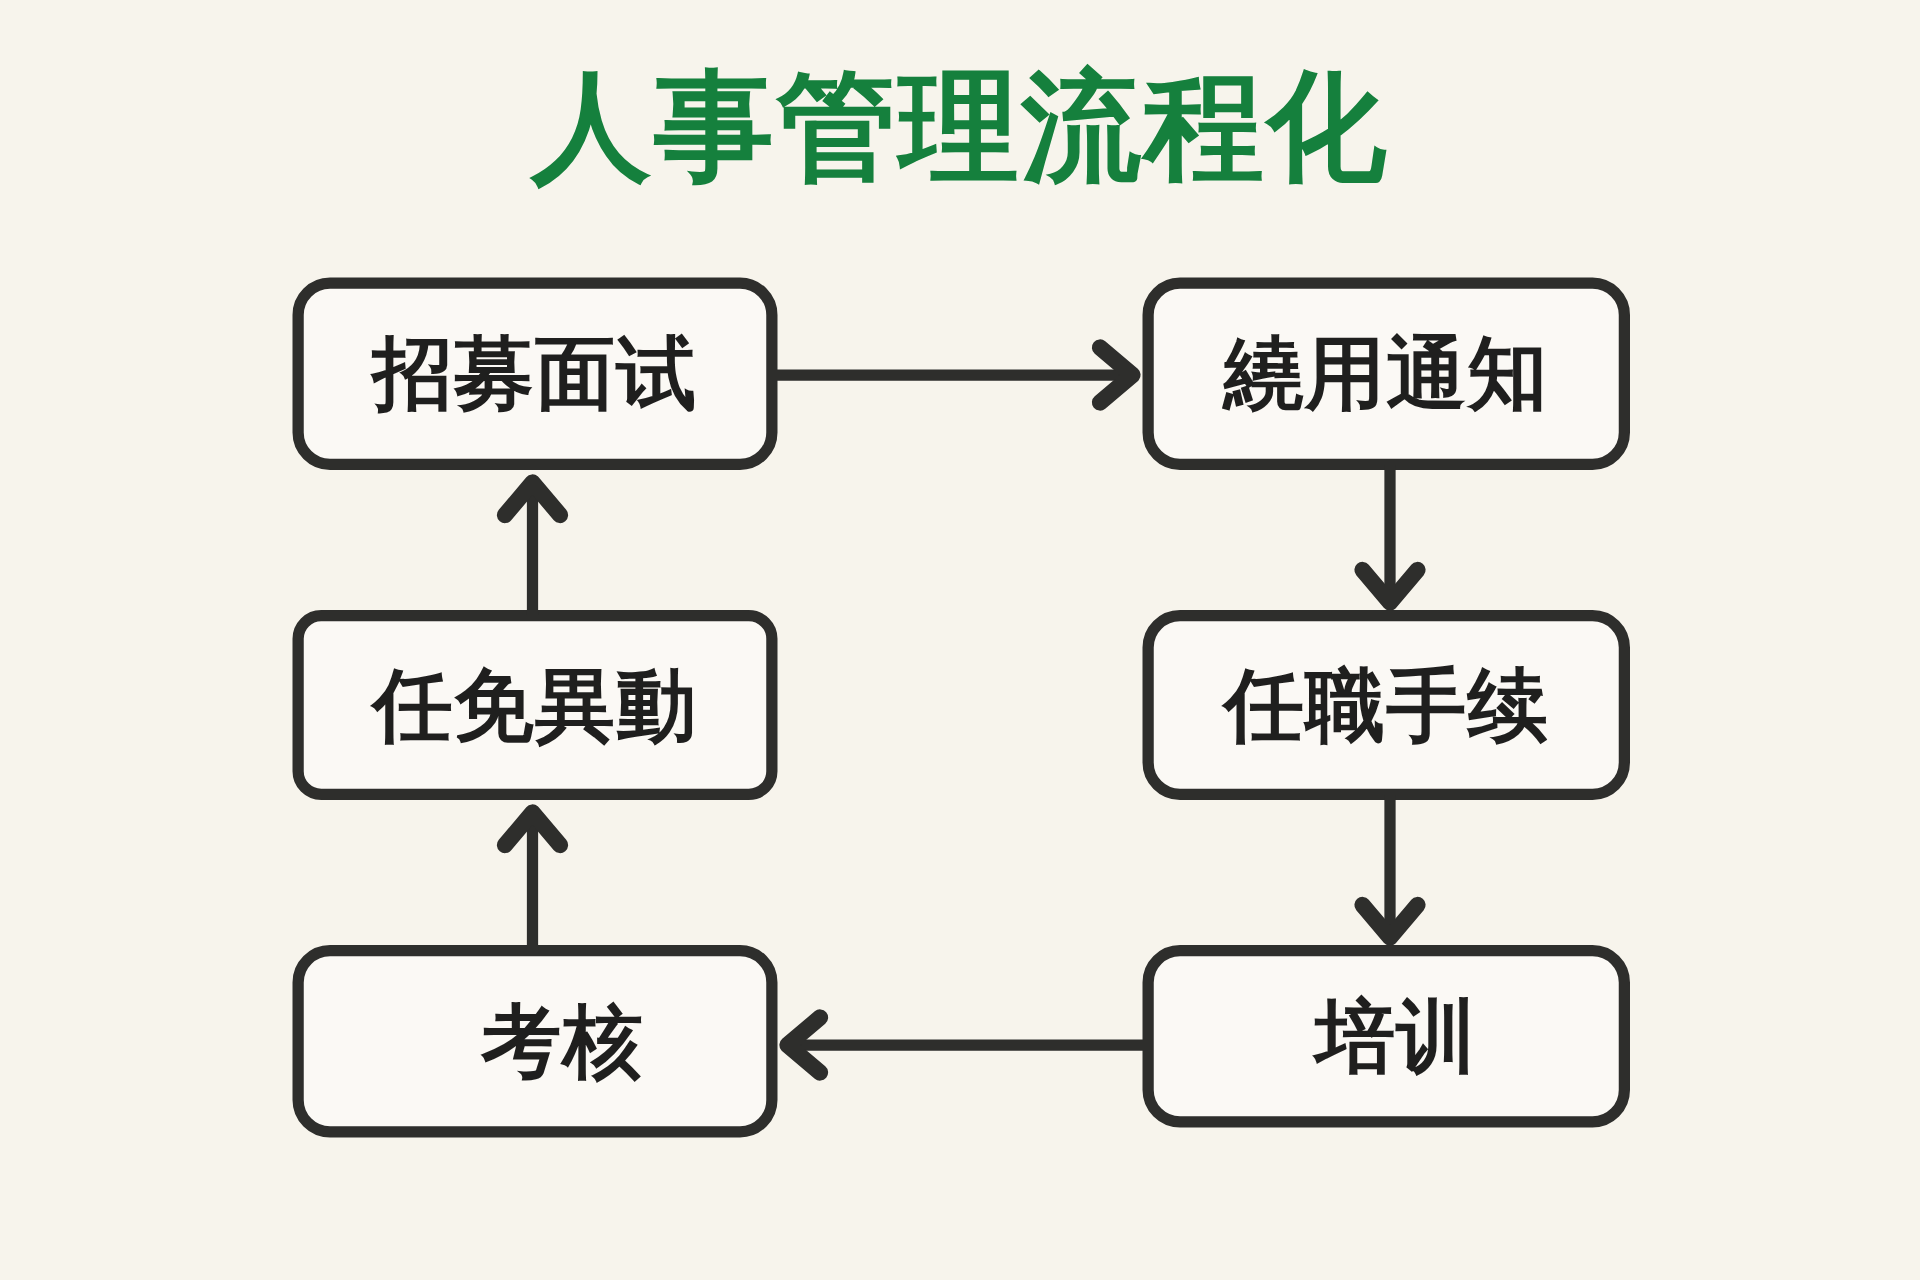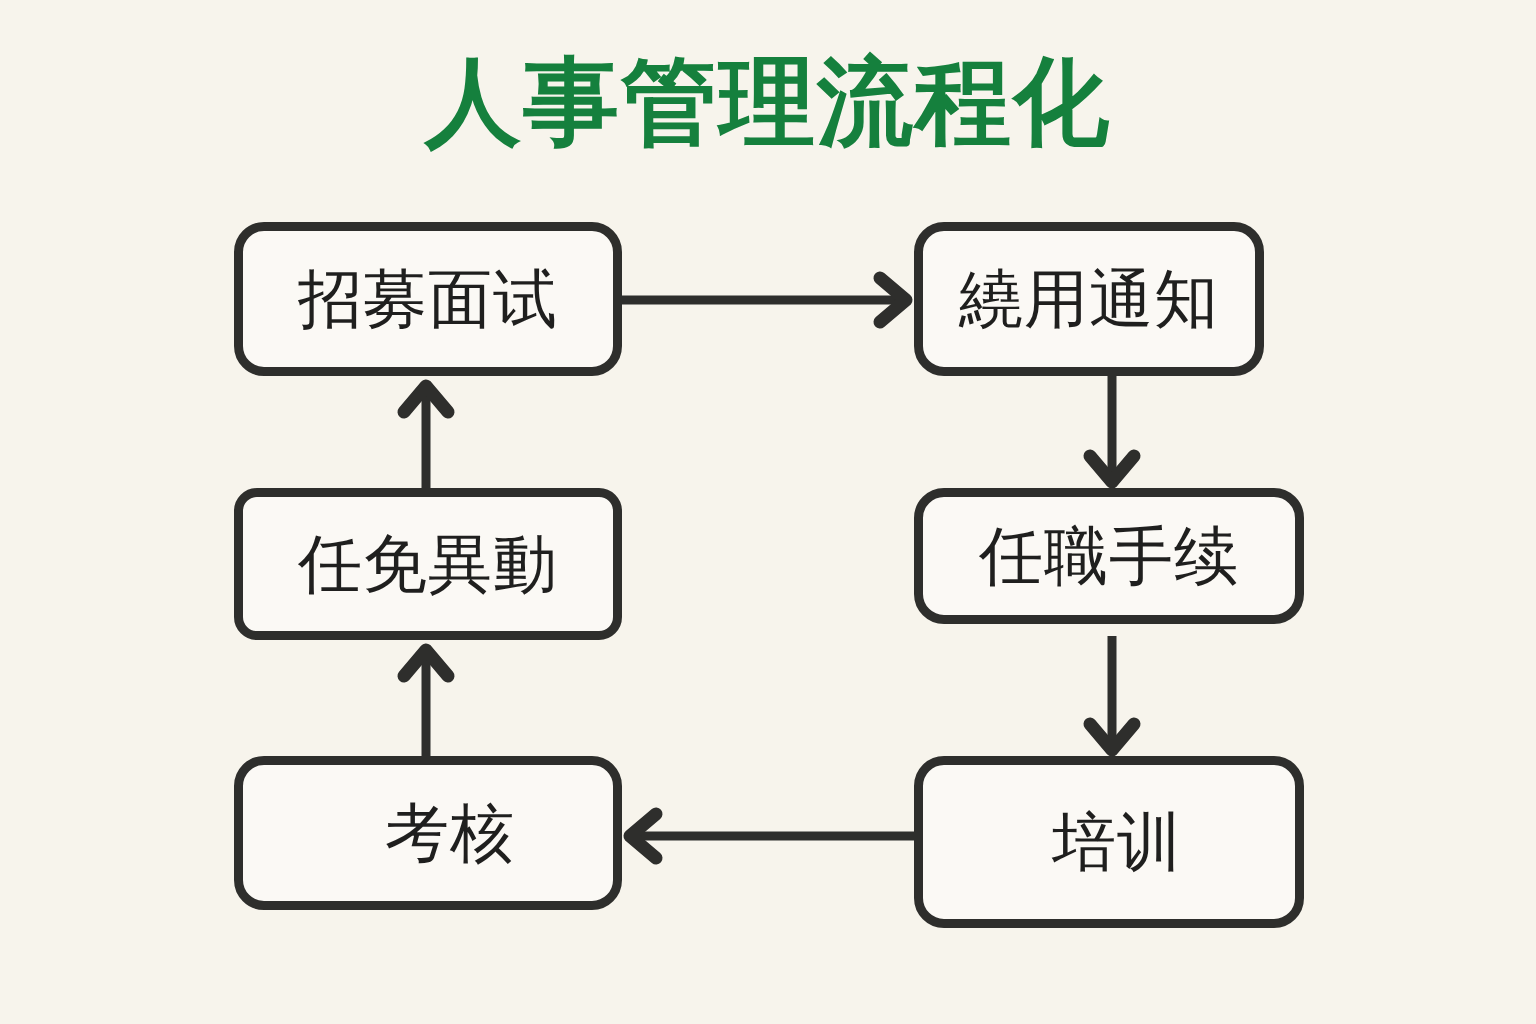--- a/index.html
+++ b/index.html
@@ -45,29 +45,29 @@
     justify-content: center;
     color: #1f1f1e;
     font-weight: 700;
     letter-spacing: 1px;
     white-space: nowrap;
   }
   .node-label {
     display: block;
     font-size: 64px;
     line-height: 72px;
-    font-weight: 400;
+    font-weight: 700;
   }
   
   #node-recruit   { left: 234px;  top: 222px; width: 388px; height: 154px; }
-  #node-hire      { left: 914px;  top: 222px; width: 350px; height: 154px; }
+  #node-hire      { left: 914px;  top: 222px; width: 390px; height: 154px; }
   #node-transfer  { left: 234px;  top: 488px; width: 388px; height: 152px; border-radius: 23px; }
-  #node-onboard   { left: 914px;  top: 488px; width: 390px; height: 136px; }
+  #node-onboard   { left: 914px;  top: 488px; width: 390px; height: 152px; }
   #node-appraisal { left: 234px;  top: 756px; width: 388px; height: 154px; padding-left: 12px; }
-  #node-training  { left: 914px;  top: 756px; width: 390px; height: 172px; }
+  #node-training  { left: 914px;  top: 756px; width: 390px; height: 146px; }
 
   #node-appraisal .node-label { transform: translateX(16px); }
   #node-training  .node-label { transform: translateX(8px); }
 
   
   .edge {
     position: absolute;
     pointer-events: none;
   }
   .edge svg { display: block; overflow: visible; }

